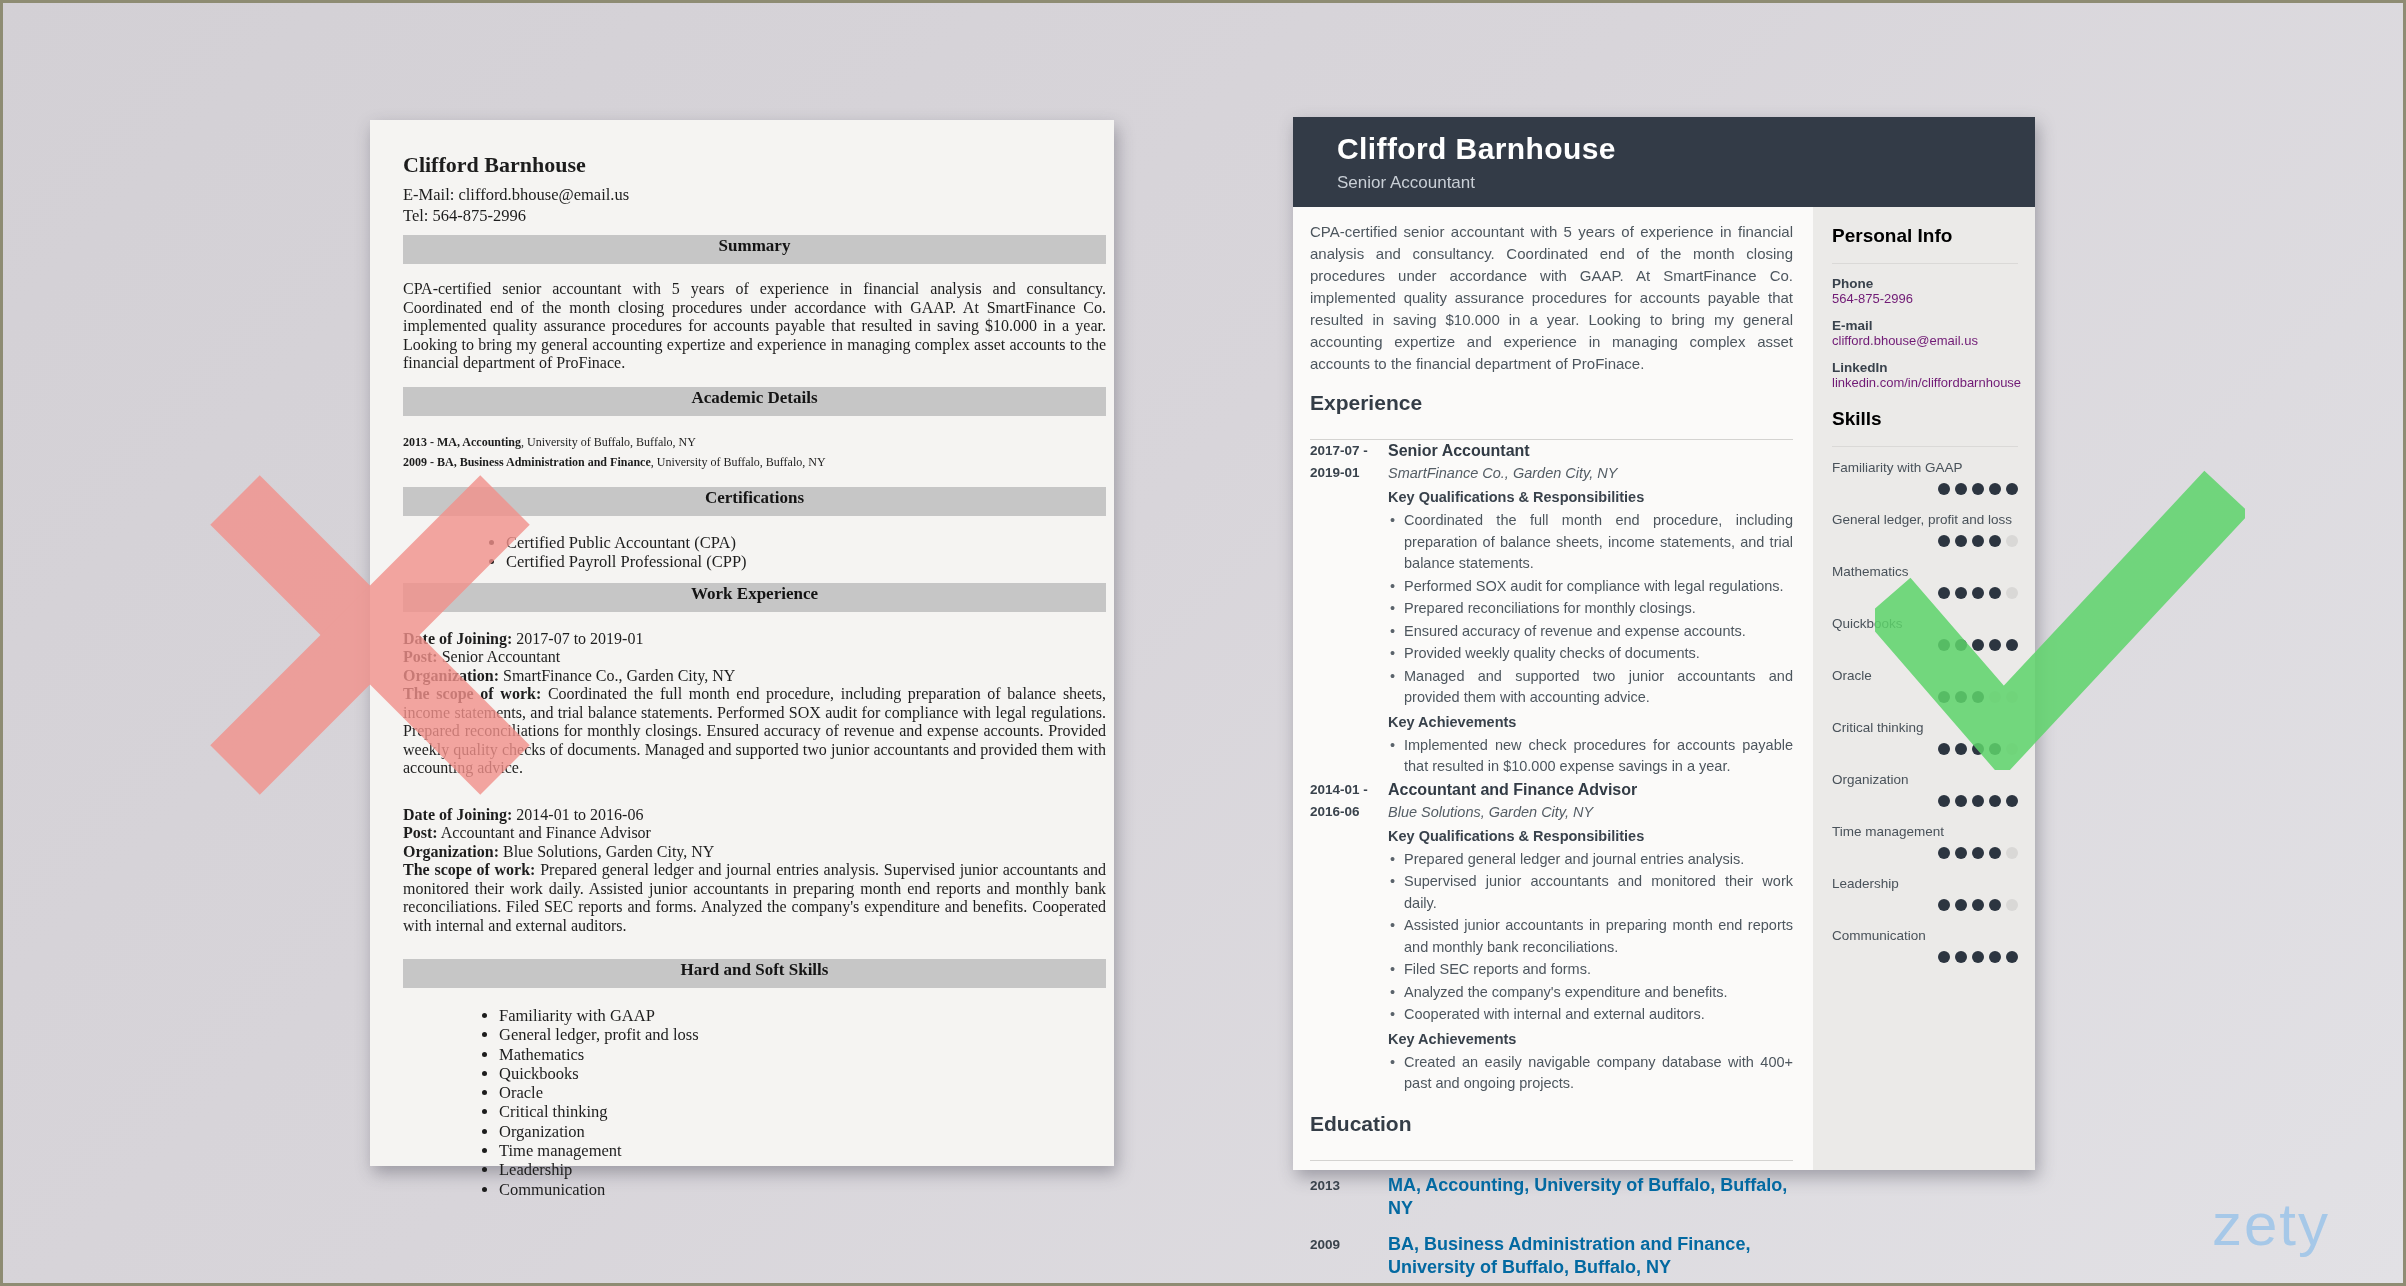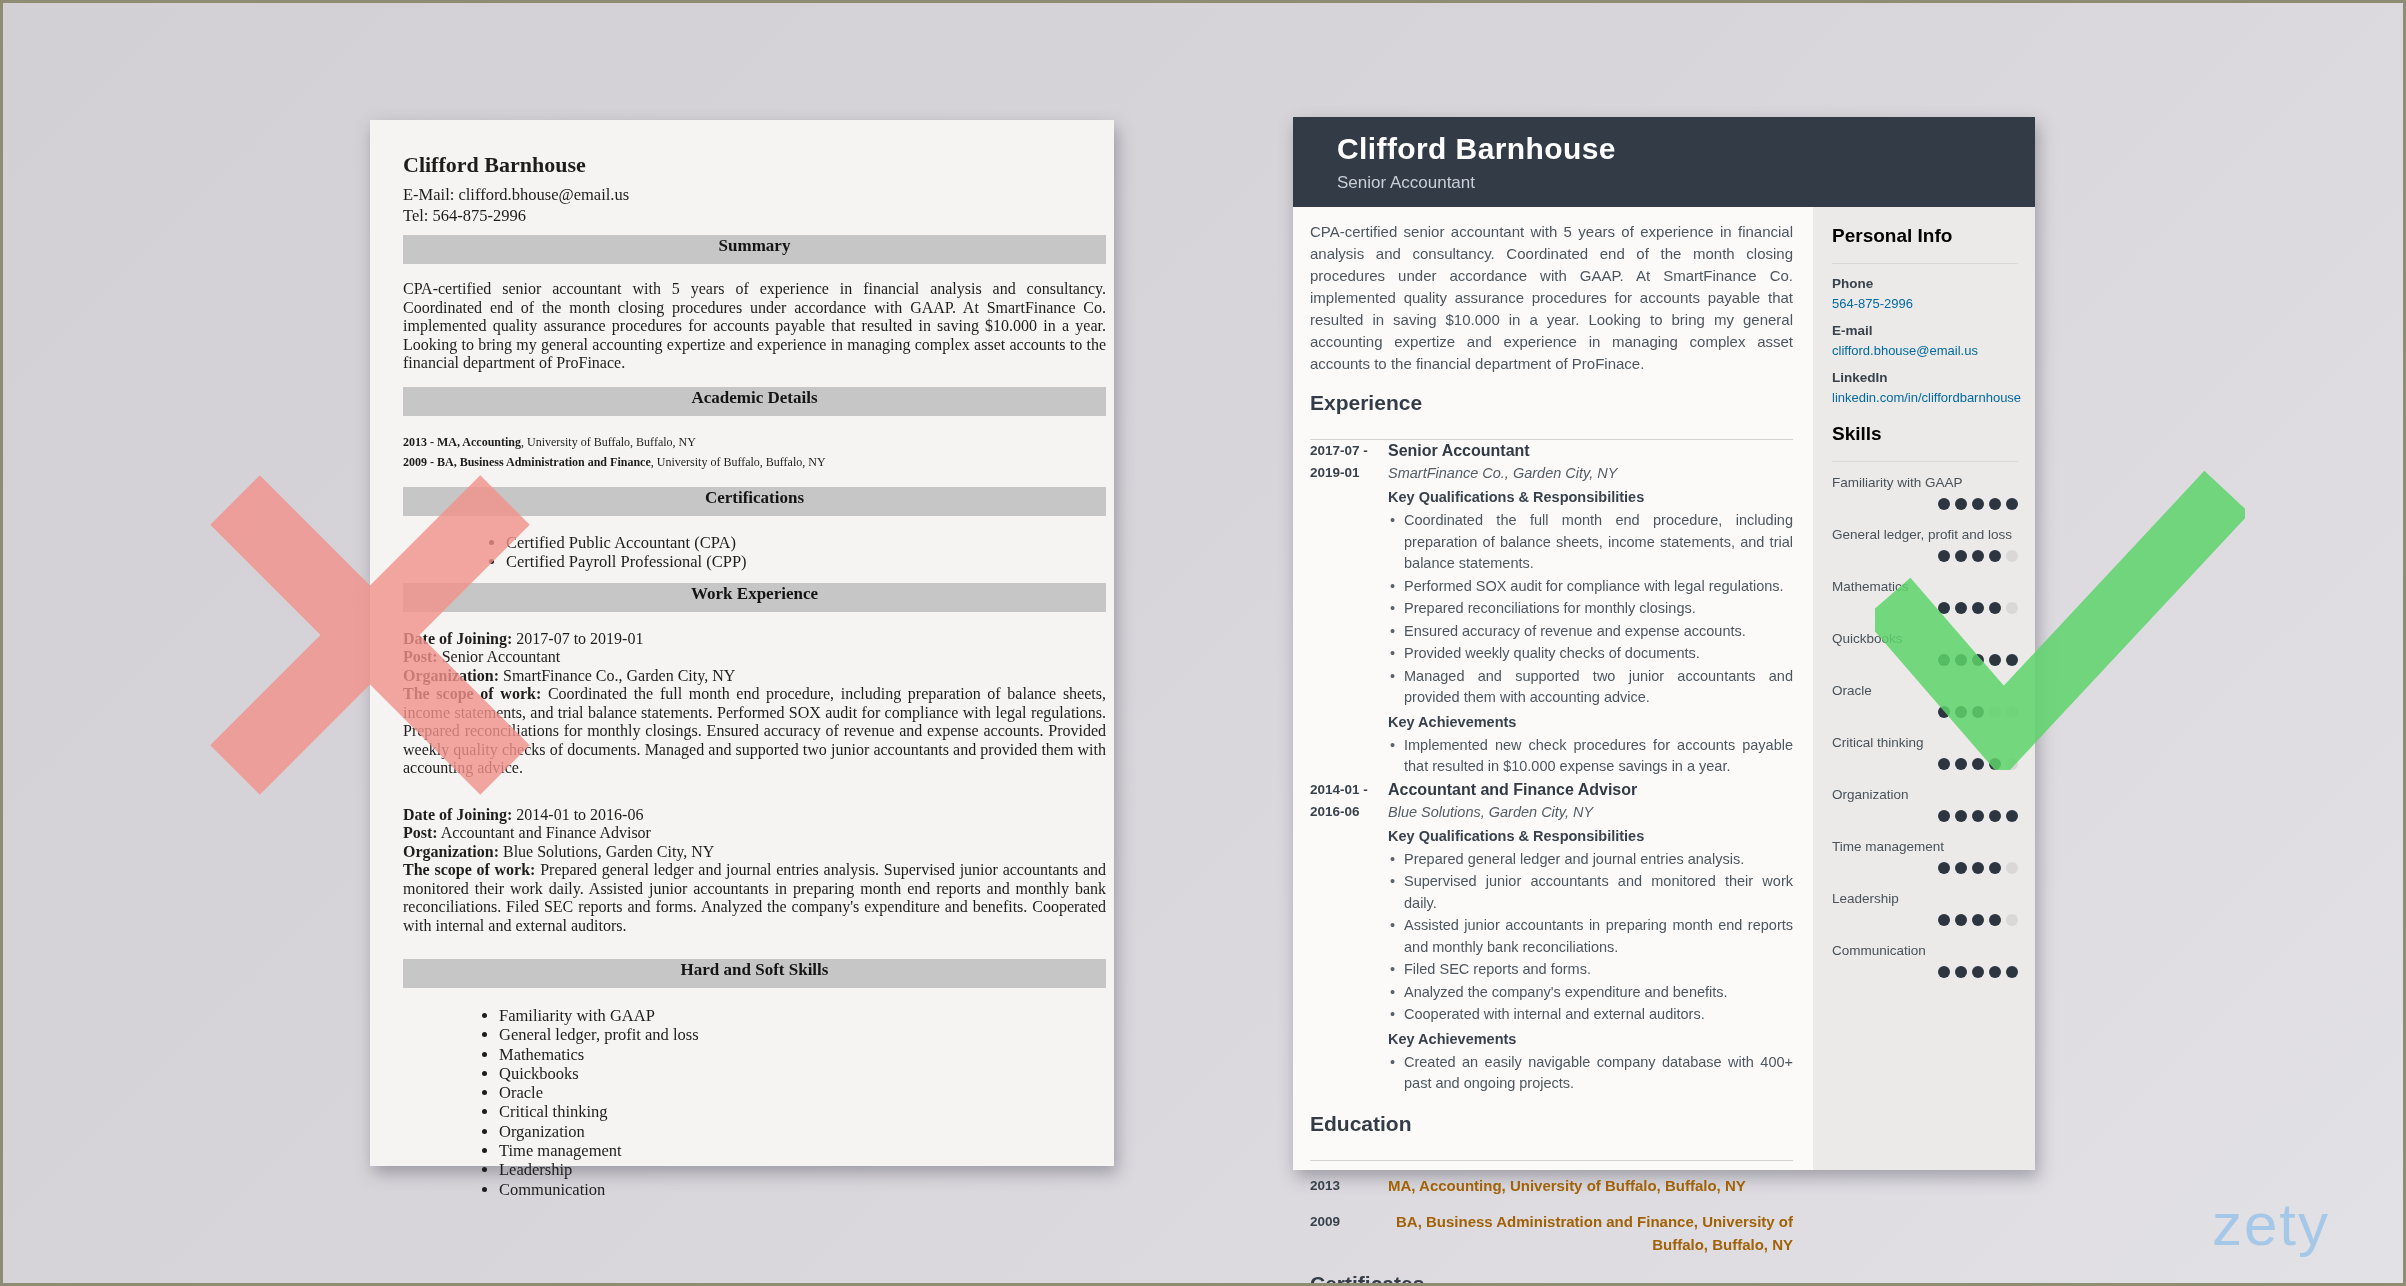--- a/index.html
+++ b/index.html
@@ -62,28 +62,28 @@
   .xp-company { font-style:italic; font-size:14.5px; color:#545d65; line-height:22px; }
   .xp-subhead { font-weight:bold; font-size:14.5px; color:#39424c; line-height:22px; margin-top:2px; }
   .xp-list { margin:2px 0 0; list-style:none; }
   .xp-list li {
     position:relative; padding-left:16px; font-size:14.5px; line-height:21.5px;
     color:#4d565e; text-align:justify; margin-bottom:1px;
   }
   .xp-list li::before { content:"•"; position:absolute; left:2px; color:#5a636b; }
   .edu-row { display:flex; margin-top:13px; }
   .edu-year { width:78px; flex:none; font-weight:bold; font-size:13.5px; color:#39424c; line-height:23px; }
-  .edu-degree { font-weight:bold; font-size:15px; color:#a16207; line-height:23px;text-align:right; }
+  .edu-degree { font-weight:bold; font-size:18px; color:#0369a1; line-height:23px; }
   .side-h {
     margin-top:18px; font-size:19px; font-weight:bold; color:#000000;
     padding-bottom:16px; border-bottom:1px solid #dad9d7;
   }
   .pi-field { margin-top:12px; }
   .pi-label { font-weight:bold; font-size:13.5px; color:#39424c; }
-  .pi-value { font-size:13px; color:#0369a1; margin-top:5px; white-space:nowrap; }
+  .pi-value { font-size:13px; color:#701a75; white-space:nowrap; }
   .skill { margin-top:13px; }
   .skill-label { font-size:13.5px; color:#49525a; }
   .dots { margin-top:6px; text-align:right; }
   .dot { display:inline-block; width:12px; height:12px; border-radius:50%; background:#d9d8d6; margin-left:5px; }
   .dot.on { background:#2c3540; }
 
   
   .x-mark { position:absolute; left:197px; top:462px; opacity:.8; }
   .check-mark { position:absolute; left:1872px; top:467px; opacity:.85; }
   .zety {

